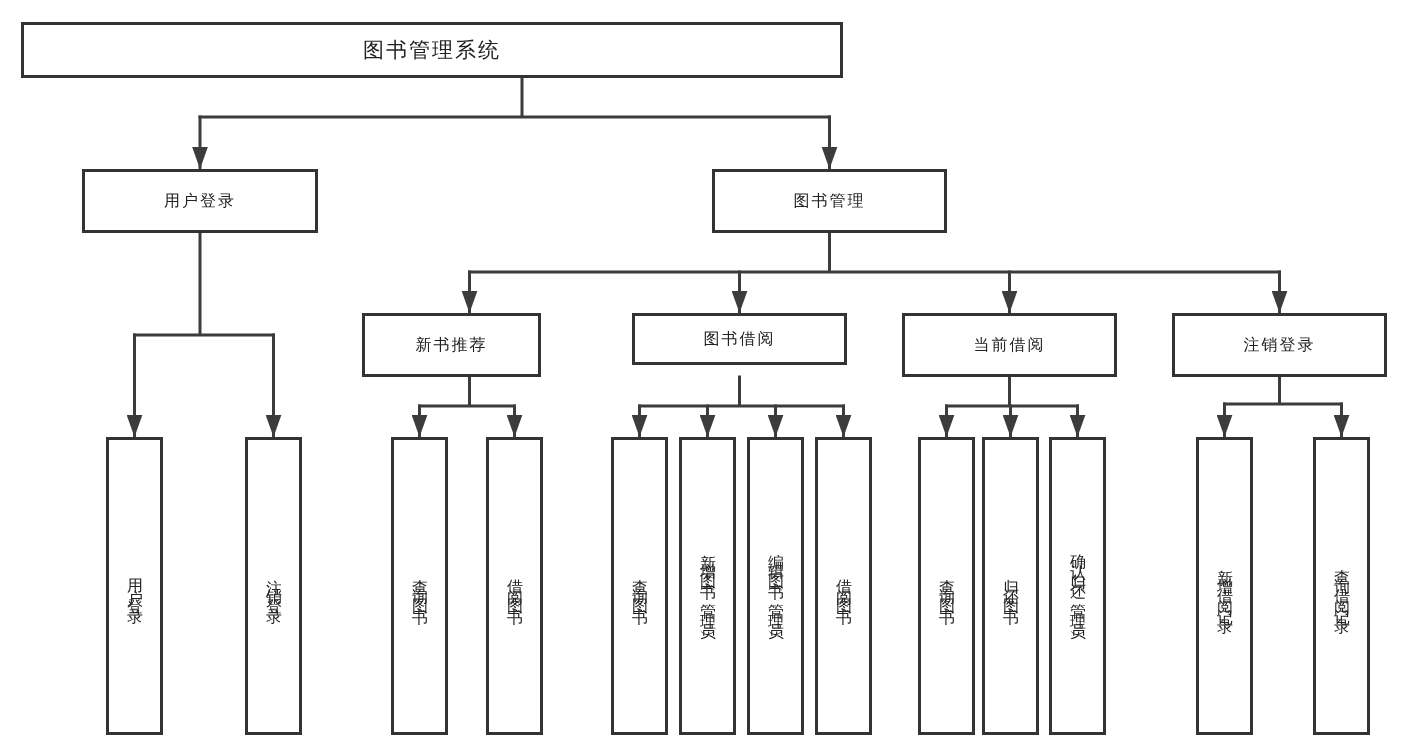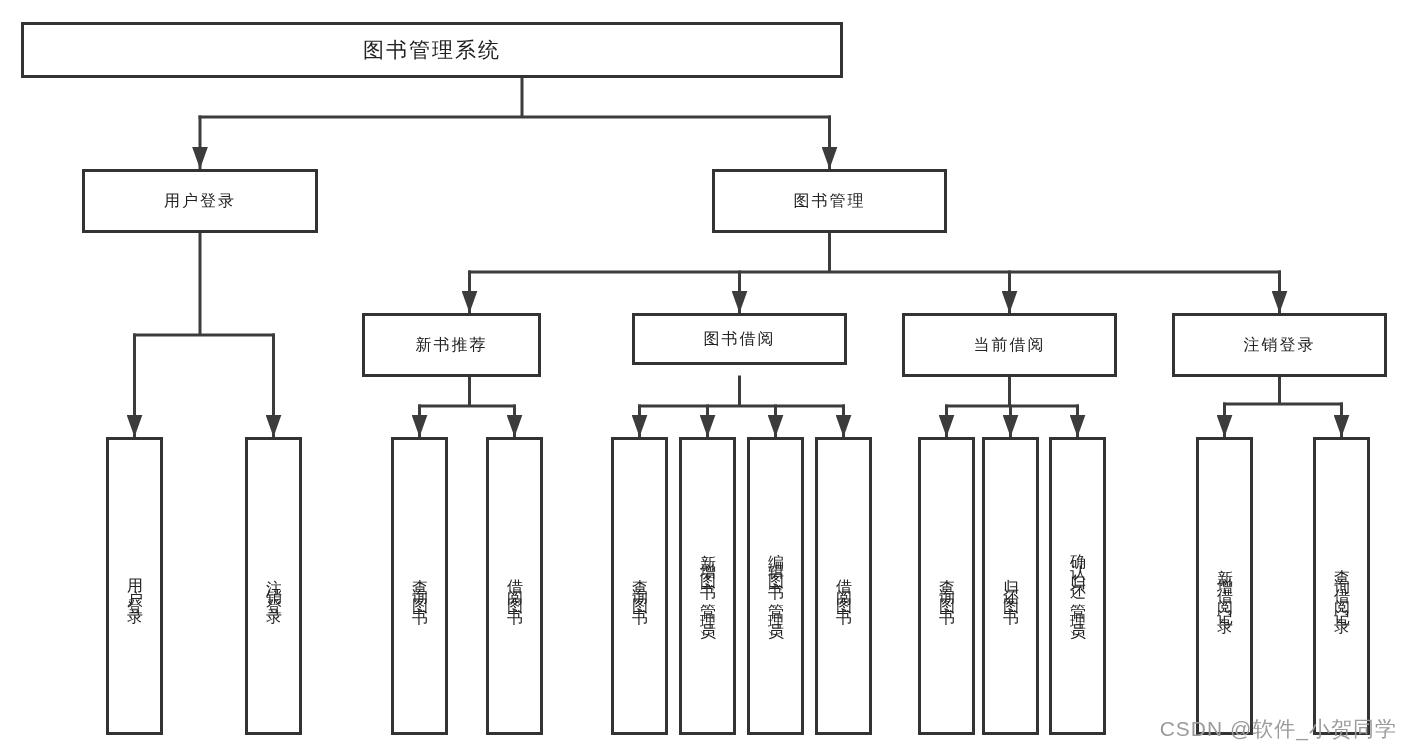--- a/index.html
+++ b/index.html
@@ -127,15 +127,14 @@
   <div class="node v" style="left:747px; top:437px; width:57px; height:298px;">编辑图书（管理员）</div>
   <div class="node v" style="left:815px; top:437px; width:57px; height:298px;">借阅图书</div>
 
   <div class="node v" style="left:918px; top:437px; width:57px; height:298px;">查询图书</div>
   <div class="node v" style="left:982px; top:437px; width:57px; height:298px;">归还图书</div>
   <div class="node v" style="left:1049px; top:437px; width:57px; height:298px;">确认归还（管理员）</div>
 
   <div class="node v" style="left:1196px; top:437px; width:57px; height:298px;">新增借阅记录</div>
   <div class="node v" style="left:1313px; top:437px; width:57px; height:298px;">查询借阅记录</div>
 
-  <div id="watermark">CSDN @软件_小贺同学</div>
 
 </div>
 
 </body></html>

